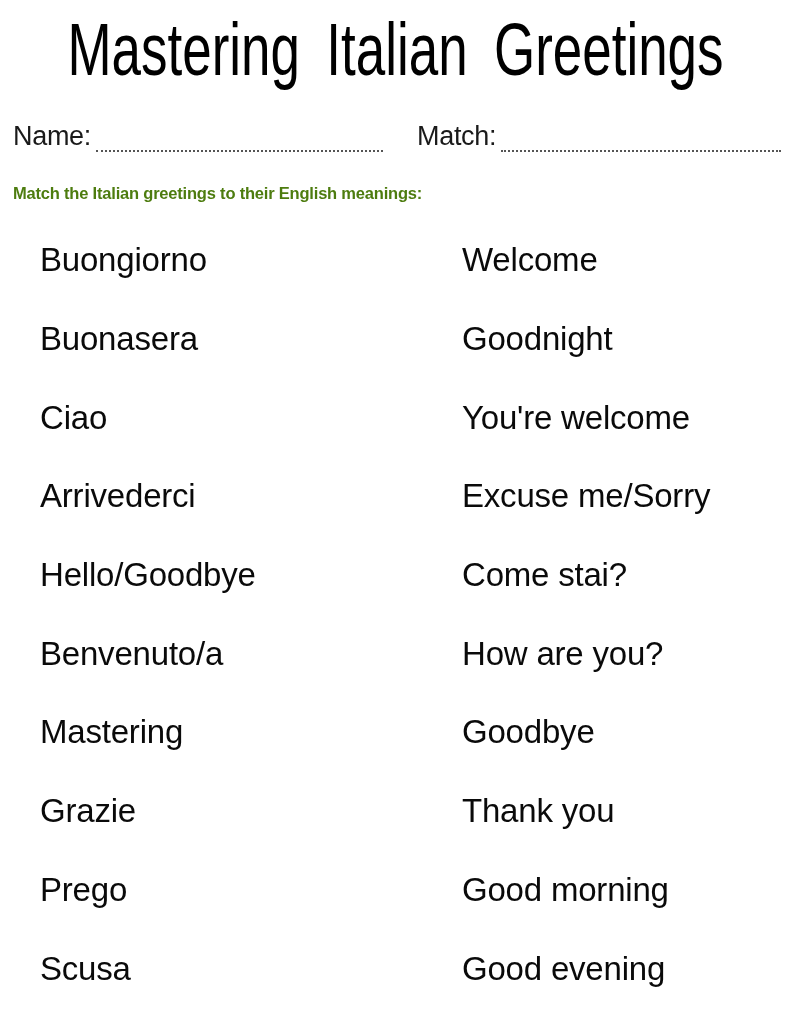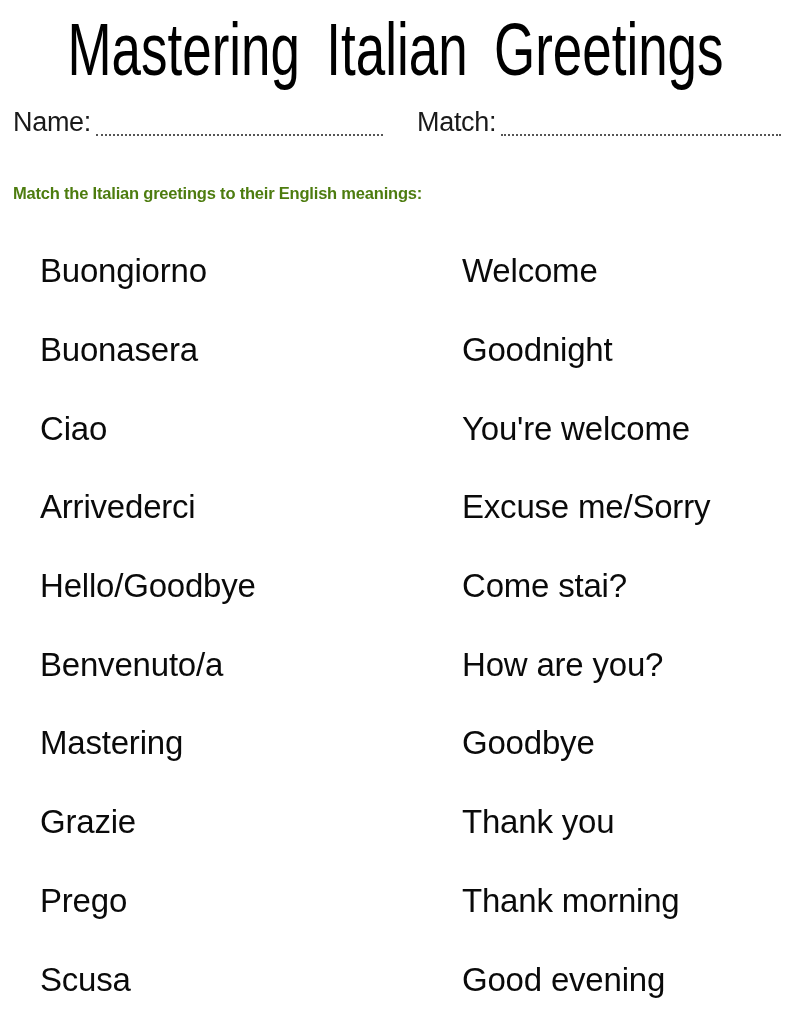--- a/index.html
+++ b/index.html
@@ -31,23 +31,23 @@
     word-spacing: 12px;
     white-space: nowrap;
     color: #000000;
     transform: scale(0.98, 1.38);
     transform-origin: top center;
   }
 
   
   .meta-field {
     position: absolute;
-    top: 108px;
+    top: 122px;
     display: flex;
-    align-items: flex-start;
+    align-items: flex-end;
   }
   .meta-field .label {
     font-size: 27px;
     line-height: 1.1;
     color: #1a1a1a;
     letter-spacing: -0.3px;
   }
   .blank-line {
     border-bottom: 2px dotted #555;
     height: 26px;
@@ -65,21 +65,21 @@
     font-size: 16.5px;
     font-weight: 700;
     letter-spacing: -0.2px;
     color: #4d7c0f;
   }
 
   
   .match-grid {
     position: absolute;
     left: 40px;
-    top: 232px;
+    top: 221px;
     width: 740px;
     display: grid;
     grid-template-columns: 422px 1fr;
     grid-auto-rows: 78.7px;
   }
   .match-cell {
     display: flex;
     align-items: center;
     font-size: 33px;
     letter-spacing: -0.2px;
@@ -125,19 +125,19 @@
     <div class="match-cell">Benvenuto/a</div>
     <div class="match-cell">How are you?</div>
 
     <div class="match-cell">Mastering</div>
     <div class="match-cell">Goodbye</div>
 
     <div class="match-cell">Grazie</div>
     <div class="match-cell">Thank you</div>
 
     <div class="match-cell">Prego</div>
-    <div class="match-cell">Thank morning</div>
+    <div class="match-cell">Good morning</div>
 
     <div class="match-cell">Scusa</div>
     <div class="match-cell">Good evening</div>
   </div>
 
 </div>
 
 </body></html>

